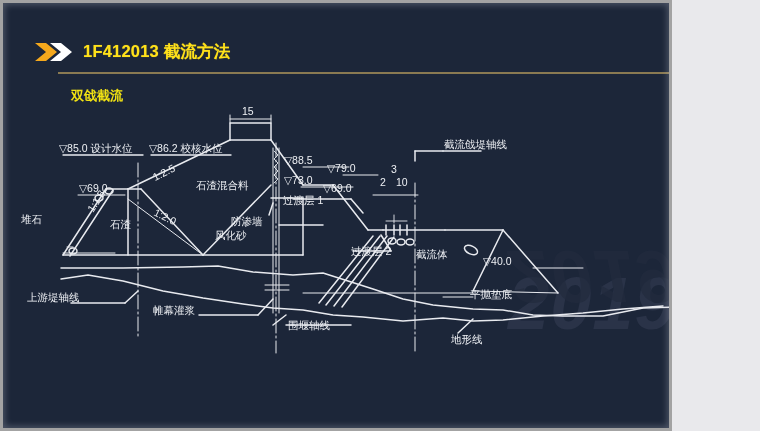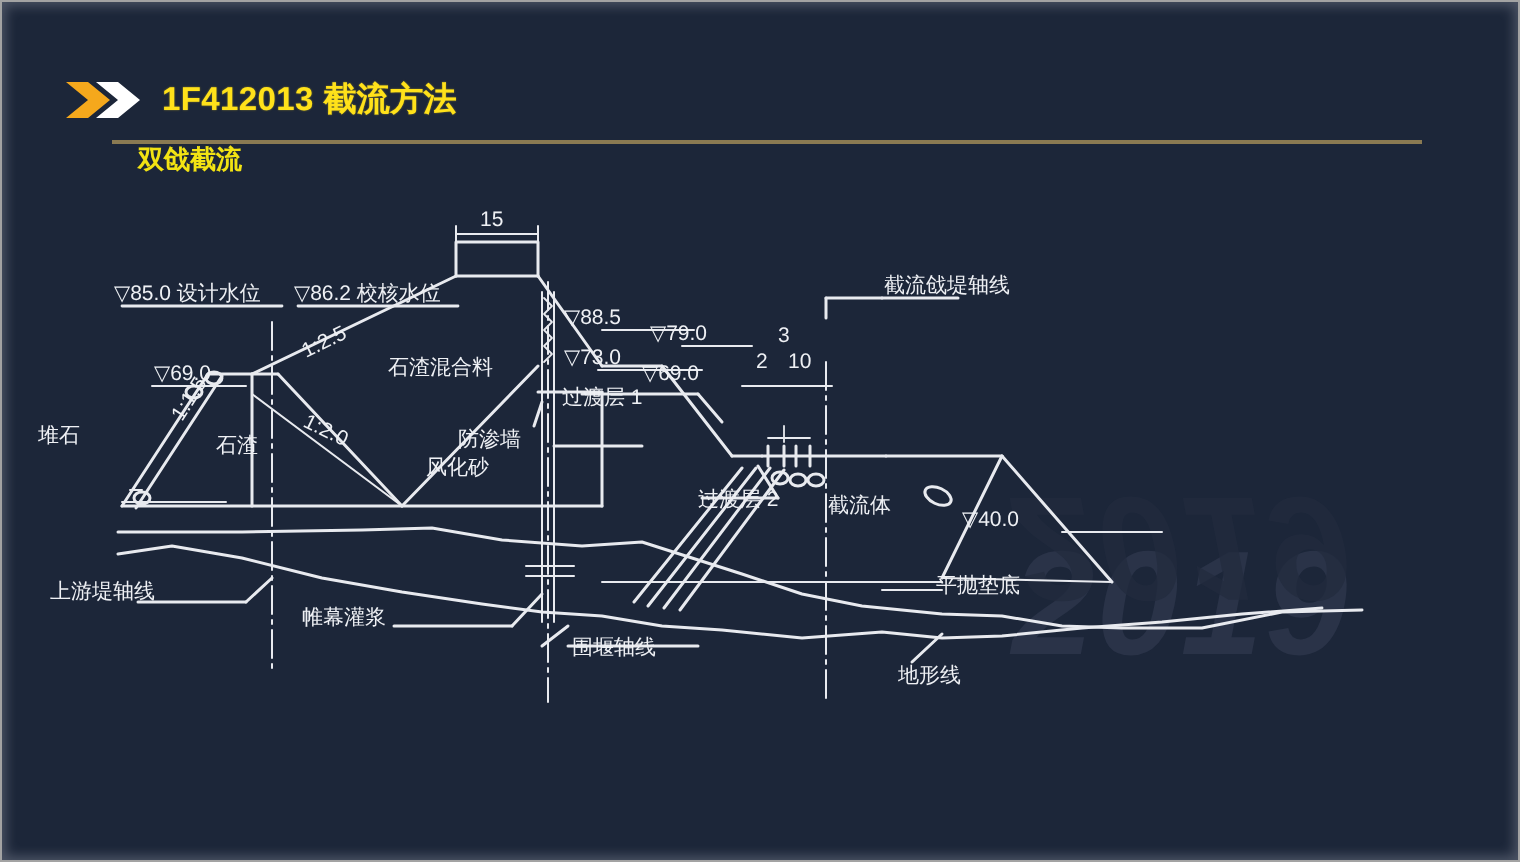--- a/index.html
+++ b/index.html
@@ -1,45 +1,45 @@
 <!DOCTYPE html>
 <html><head>
 <meta charset="utf-8">
 <style>
   html,body{margin:0;padding:0;background:#e9e9ec;}
   body{font-family:"Liberation Sans","DejaVu Sans",sans-serif;}
 
   #slide{
     position:relative;
-    width:760px;height:431px;
+    width:672px;height:431px;
     background:#1c2639;
     overflow:hidden;
     box-sizing:border-box;
-    border:1px solid #a3a3a3;
+    border:3px solid #a3a3a3;
   }
   
   #slide::after{
     content:"";position:absolute;inset:0;pointer-events:none;
     box-shadow:inset 0 0 6px 2px rgba(200,205,215,.28);
   }
 
   
   .hdr{position:absolute;left:30px;top:36px;display:flex;align-items:center;height:26px;}
   .chev{width:44px;height:22px;flex:0 0 auto;}
   .title{
     color:#ffe11a;font-weight:bold;font-size:16.5px;letter-spacing:.2px;
     margin-left:6px;white-space:nowrap;
     text-shadow:0 0 1px rgba(255,225,26,.5);
   }
   .hdr-rule{
     position:absolute;left:55px;top:69px;width:655px;height:2px;
     background:#8a7a52;
   }
   .subtitle{
-    position:absolute;left:68px;top:70px;
+    position:absolute;left:68px;top:84px;
     color:#f2e313;font-weight:bold;font-size:13px;white-space:nowrap;
   }
 
   
   #diagram{position:absolute;left:0;top:100px;width:760px;height:270px;}
   #diagram svg{display:block;width:760px;height:270px;}
 
   .wm{
     position:absolute;pointer-events:none;user-select:none;
     font-style:italic;font-weight:bold;

